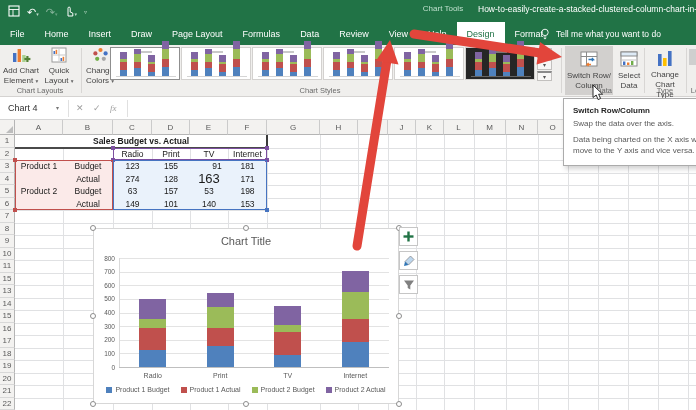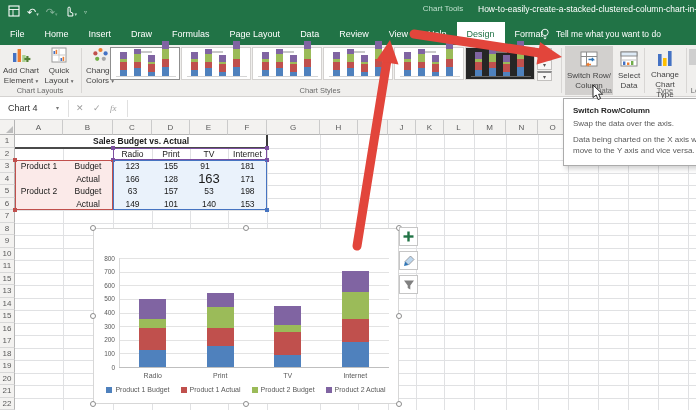--- a/index.html
+++ b/index.html
@@ -73,22 +73,22 @@
   </div>
   <div class="abs" id="chart-tools">Chart Tools</div>
   <div class="abs" id="doc-title">How-to-easily-create-a-stacked-clustered-column-chart-in-excel 2019.xlsx</div>
 </div>
 
 <div class="abs" id="tabsrow">
       <div class="tab">File</div>
       <div class="tab">Home</div>
       <div class="tab">Insert</div>
       <div class="tab">Draw</div>
+      <div class="tab">Page Layout</div>
       <div class="tab">Formulas</div>
-      <div class="tab">Page Layout</div>
       <div class="tab">Data</div>
       <div class="tab">Review</div>
       <div class="tab">View</div>
       <div class="tab">Help</div>
       <div class="tab active">Design</div>
       <div class="tab">Format</div>
     </div>
 <div id="tellme">
   <svg width="10" height="12" viewBox="0 0 10 12">
     <circle cx="5" cy="4.4" r="3.2" fill="none" stroke="#fff" stroke-width="0.9"></circle>
@@ -411,24 +411,24 @@
       <div style="position: absolute; left: 15px; top: 26.5px; width: 252px; height: 2px; background: rgb(74, 74, 74);"></div>
       <div style="position: absolute; left: 266px; top: 15px; width: 2px; height: 12.5px; background: rgb(58, 58, 58);"></div>
       <div style="position: absolute; left: 113px; top: 27.5px; width: 39px; height: 12.5px; font-size: 8.5px; color: rgb(26, 26, 26); text-align: center; line-height: 12.5px;">Radio</div>
       <div style="position: absolute; left: 152px; top: 27.5px; width: 38px; height: 12.5px; font-size: 8.5px; color: rgb(26, 26, 26); text-align: center; line-height: 12.5px;">Print</div>
       <div style="position: absolute; left: 190px; top: 27.5px; width: 38px; height: 12.5px; font-size: 8.5px; color: rgb(26, 26, 26); text-align: center; line-height: 12.5px;">TV</div>
       <div style="position: absolute; left: 228px; top: 27.5px; width: 39px; height: 12.5px; font-size: 8.5px; color: rgb(26, 26, 26); text-align: center; line-height: 12.5px;">Internet</div>
       <div style="position: absolute; left: 15px; top: 40px; width: 48px; height: 12.5px; font-size: 8.5px; color: rgb(26, 26, 26); text-align: center; line-height: 12.5px;">Product 1</div>
       <div style="position: absolute; left: 63px; top: 40px; width: 50px; height: 12.5px; font-size: 8.5px; color: rgb(26, 26, 26); text-align: center; line-height: 12.5px;">Budget</div>
       <div style="position: absolute; left: 113px; top: 40px; width: 39px; height: 12.5px; font-size: 8.5px; color: rgb(26, 26, 26); text-align: center; line-height: 12.5px;">123</div>
       <div style="position: absolute; left: 152px; top: 40px; width: 38px; height: 12.5px; font-size: 8.5px; color: rgb(26, 26, 26); text-align: center; line-height: 12.5px;">155</div>
-      <div style="position: absolute; left: 186px; top: 40px; width: 38px; height: 12.5px; font-size: 8.5px; color: rgb(26, 26, 26); text-align: center; line-height: 12.5px;">91</div>
+      <div style="position: absolute; left: 198px; top: 40px; width: 38px; height: 12.5px; font-size: 8.5px; color: rgb(26, 26, 26); text-align: center; line-height: 12.5px;">91</div>
       <div style="position: absolute; left: 228px; top: 40px; width: 39px; height: 12.5px; font-size: 8.5px; color: rgb(26, 26, 26); text-align: center; line-height: 12.5px;">181</div>
       <div style="position: absolute; left: 63px; top: 52.5px; width: 50px; height: 12.5px; font-size: 8.5px; color: rgb(26, 26, 26); text-align: center; line-height: 12.5px;">Actual</div>
-      <div style="position: absolute; left: 113px; top: 52.5px; width: 39px; height: 12.5px; font-size: 8.5px; color: rgb(26, 26, 26); text-align: center; line-height: 12.5px;">166</div>
+      <div style="position: absolute; left: 113px; top: 52.5px; width: 39px; height: 12.5px; font-size: 8.5px; color: rgb(26, 26, 26); text-align: center; line-height: 12.5px;">274</div>
       <div style="position: absolute; left: 152px; top: 52.5px; width: 38px; height: 12.5px; font-size: 8.5px; color: rgb(26, 26, 26); text-align: center; line-height: 12.5px;">128</div>
       <div style="position: absolute; left: 190px; top: 52.5px; width: 38px; height: 12.5px; font-size: 13px; color: rgb(26, 26, 26); text-align: center; line-height: 12.5px;">163</div>
       <div style="position: absolute; left: 228px; top: 52.5px; width: 39px; height: 12.5px; font-size: 8.5px; color: rgb(26, 26, 26); text-align: center; line-height: 12.5px;">171</div>
       <div style="position: absolute; left: 15px; top: 65px; width: 48px; height: 12.5px; font-size: 8.5px; color: rgb(26, 26, 26); text-align: center; line-height: 12.5px;">Product 2</div>
       <div style="position: absolute; left: 63px; top: 65px; width: 50px; height: 12.5px; font-size: 8.5px; color: rgb(26, 26, 26); text-align: center; line-height: 12.5px;">Budget</div>
       <div style="position: absolute; left: 113px; top: 65px; width: 39px; height: 12.5px; font-size: 8.5px; color: rgb(26, 26, 26); text-align: center; line-height: 12.5px;">63</div>
       <div style="position: absolute; left: 152px; top: 65px; width: 38px; height: 12.5px; font-size: 8.5px; color: rgb(26, 26, 26); text-align: center; line-height: 12.5px;">157</div>
       <div style="position: absolute; left: 190px; top: 65px; width: 38px; height: 12.5px; font-size: 8.5px; color: rgb(26, 26, 26); text-align: center; line-height: 12.5px;">53</div>
       <div style="position: absolute; left: 228px; top: 65px; width: 39px; height: 12.5px; font-size: 8.5px; color: rgb(26, 26, 26); text-align: center; line-height: 12.5px;">198</div>
       <div style="position: absolute; left: 63px; top: 77.5px; width: 50px; height: 12.5px; font-size: 8.5px; color: rgb(26, 26, 26); text-align: center; line-height: 12.5px;">Actual</div>
@@ -442,20 +442,21 @@
       <div style="position: absolute; left: 111px; top: 38px; width: 4px; height: 4px; background: rgb(124, 79, 160);"></div>
       <div style="position: absolute; left: 265px; top: 38px; width: 4px; height: 4px; background: rgb(124, 79, 160);"></div>
       <div style="position: absolute; left: 15px; top: 40px; width: 98px; height: 50px; border: 1.5px solid rgb(192, 80, 77); pointer-events: none;"></div>
       <div style="position: absolute; left: 13px; top: 38px; width: 4px; height: 4px; background: rgb(192, 80, 77);"></div>
       <div style="position: absolute; left: 13px; top: 88px; width: 4px; height: 4px; background: rgb(192, 80, 77);"></div>
       <div style="position: absolute; left: 113px; top: 40px; width: 154px; height: 50px; border: 1.5px solid rgb(70, 116, 193); pointer-events: none;"></div>
       <div style="position: absolute; left: 265px; top: 88px; width: 4px; height: 4px; background: rgb(70, 116, 193);"></div>
     </div>
 
 <div class="abs" id="chart-object">
+      <div style="position: absolute; left: 0px; top: 6px; width: 100%; text-align: center; font-size: 11px; color: rgb(89, 89, 89);">Chart Title</div>
       <div style="position: absolute; left: 0px; top: 134.5px; width: 21px; text-align: right; font-size: 6.5px; color: rgb(89, 89, 89);">0</div>
       <div style="position: absolute; left: 25px; top: 124.375px; width: 270px; height: 1px; background: rgb(227, 227, 227);"></div>
       <div style="position: absolute; left: 0px; top: 120.875px; width: 21px; text-align: right; font-size: 6.5px; color: rgb(89, 89, 89);">100</div>
       <div style="position: absolute; left: 25px; top: 110.75px; width: 270px; height: 1px; background: rgb(227, 227, 227);"></div>
       <div style="position: absolute; left: 0px; top: 107.25px; width: 21px; text-align: right; font-size: 6.5px; color: rgb(89, 89, 89);">200</div>
       <div style="position: absolute; left: 25px; top: 97.125px; width: 270px; height: 1px; background: rgb(227, 227, 227);"></div>
       <div style="position: absolute; left: 0px; top: 93.625px; width: 21px; text-align: right; font-size: 6.5px; color: rgb(89, 89, 89);">300</div>
       <div style="position: absolute; left: 25px; top: 83.5px; width: 270px; height: 1px; background: rgb(227, 227, 227);"></div>
       <div style="position: absolute; left: 0px; top: 80px; width: 21px; text-align: right; font-size: 6.5px; color: rgb(89, 89, 89);">400</div>
       <div style="position: absolute; left: 25px; top: 69.875px; width: 270px; height: 1px; background: rgb(227, 227, 227);"></div>

